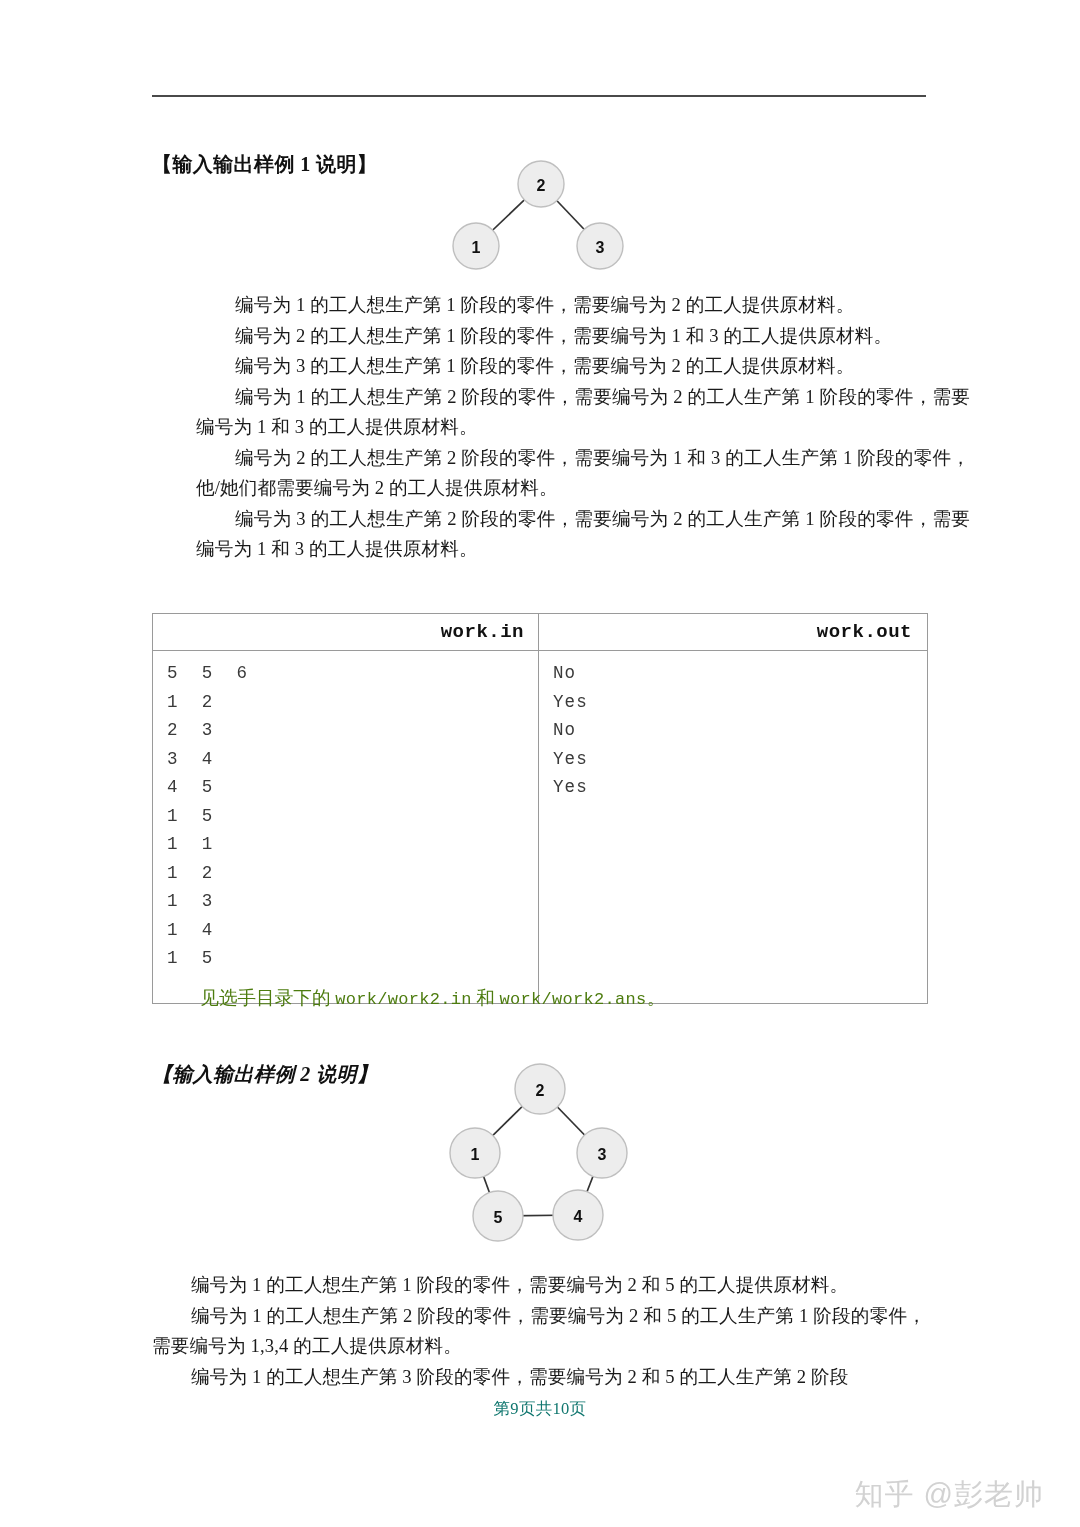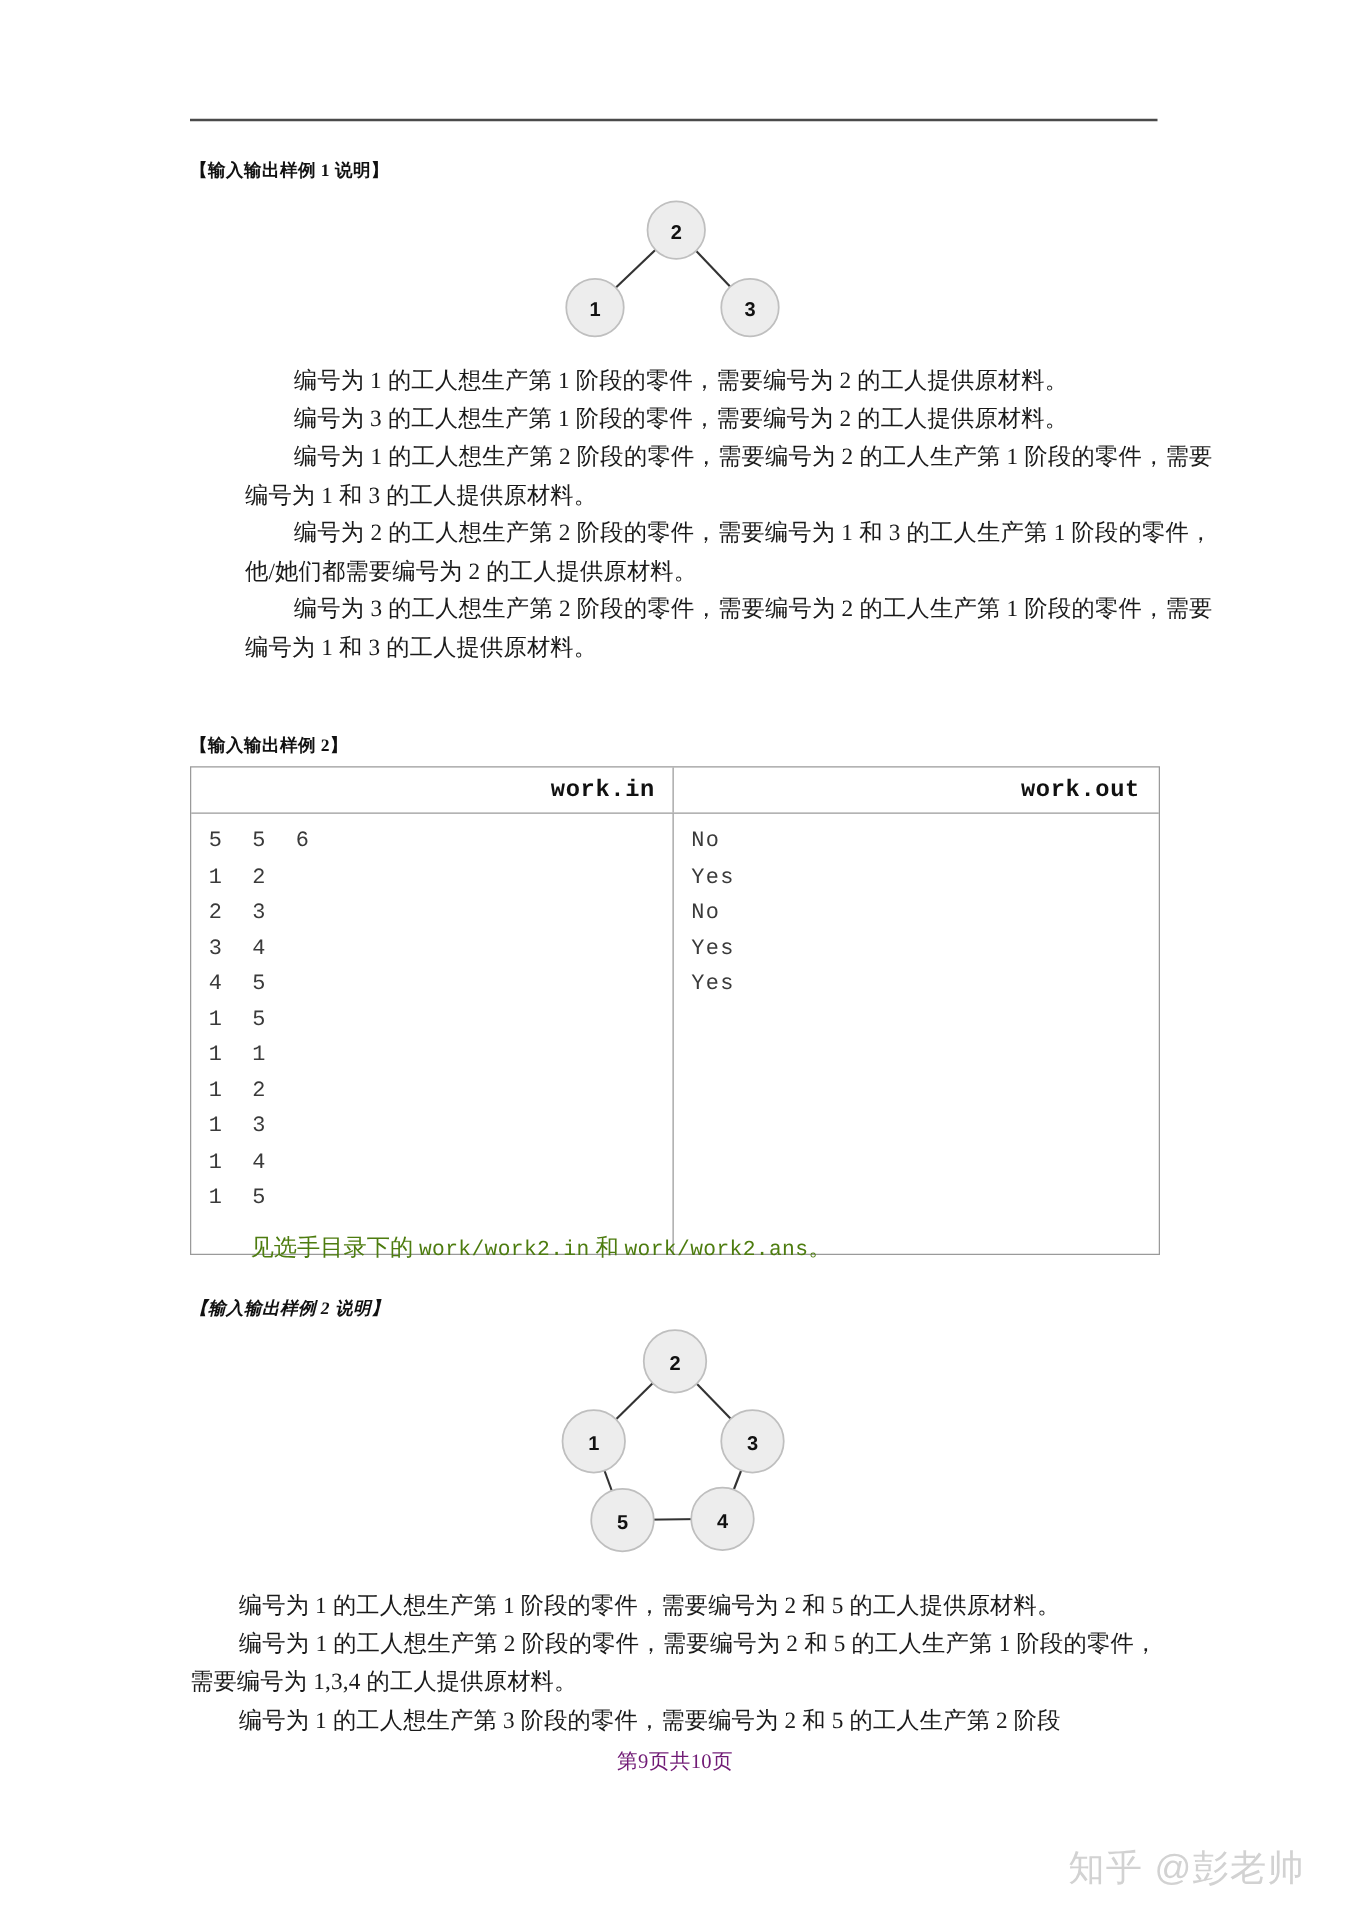--- a/index.html
+++ b/index.html
@@ -36,25 +36,26 @@
   
   .content {
     position: absolute;
     left: 152px;
     top: 0;
     width: 774px;
   }
 
   .section-head {
     font-family: "Liberation Serif", "DejaVu Serif", serif;
-    font-size: 14px;
+    font-size: 20px;
     font-weight: 600;
     letter-spacing: 0.4px;
     color: #111111;
     white-space: nowrap;
+    margin-top: 23px;
   }
 
   .para {
     font-size: 18.6px;
     line-height: 30.5px;
     text-align: justify;
     text-justify: inter-character;
     color: #1a1a1a;
     letter-spacing: 0.15px;
   }
@@ -137,21 +138,21 @@
   }
 
   
   .footer {
     position: absolute;
     left: 0;
     top: 1398px;
     width: 1080px;
     text-align: center;
     font-size: 16.5px;
-    color: #701a75;
+    color: #0f766e;
     letter-spacing: 0.3px;
   }
 
   
   .watermark {
     position: absolute;
     right: 36px;
     top: 1475px;
     font-family: "Liberation Sans", "DejaVu Sans", sans-serif;
     font-size: 29px;
@@ -188,20 +189,21 @@
       </g>
       <g>
         <circle cx="600" cy="246" r="23" fill="#ededed" stroke="#bfbfbf" stroke-width="1.4"></circle>
         <text x="600" y="253" text-anchor="middle" font-family="Liberation Sans, DejaVu Sans, sans-serif" font-size="16" font-weight="bold" fill="#111111">3</text>
       </g>
     </svg>
   </div>
 
   <div class="content" style="top:290px;margin-left:44px;">
     <p class="para indent" style="margin:0;">编号为 1 的工人想生产第 1 阶段的零件，需要编号为 2 的工人提供原材料。</p>
+    <p class="para indent" style="margin:0;">编号为 2 的工人想生产第 1 阶段的零件，需要编号为 1 和 3 的工人提供原材料。</p>
     <p class="para indent" style="margin:0;">编号为 3 的工人想生产第 1 阶段的零件，需要编号为 2 的工人提供原材料。</p>
     <p class="para indent" style="margin:0;">编号为 1 的工人想生产第 2 阶段的零件，需要编号为 2 的工人生产第 1 阶段的零件，需要编号为 1 和 3 的工人提供原材料。</p>
     <p class="para indent" style="margin:0;">编号为 2 的工人想生产第 2 阶段的零件，需要编号为 1 和 3 的工人生产第 1 阶段的零件，他/她们都需要编号为 2 的工人提供原材料。</p>
     <p class="para indent" style="margin:0;">编号为 3 的工人想生产第 2 阶段的零件，需要编号为 2 的工人生产第 1 阶段的零件，需要编号为 1 和 3 的工人提供原材料。</p>
   </div>
 
   <div class="content" style="top:588px;">
     <div class="section-head">【输入输出样例 2】</div>
   </div>
 

